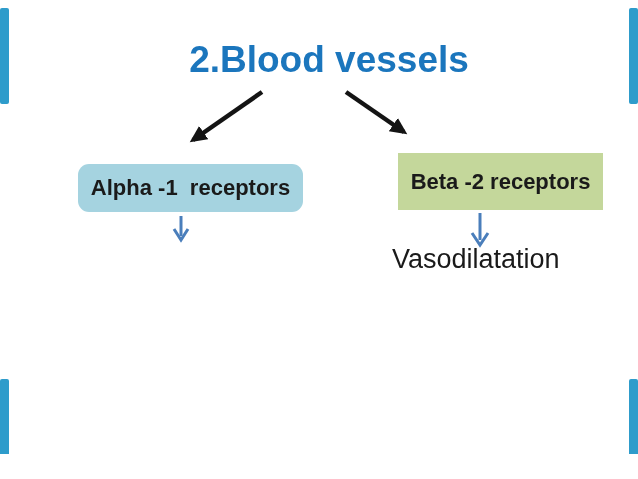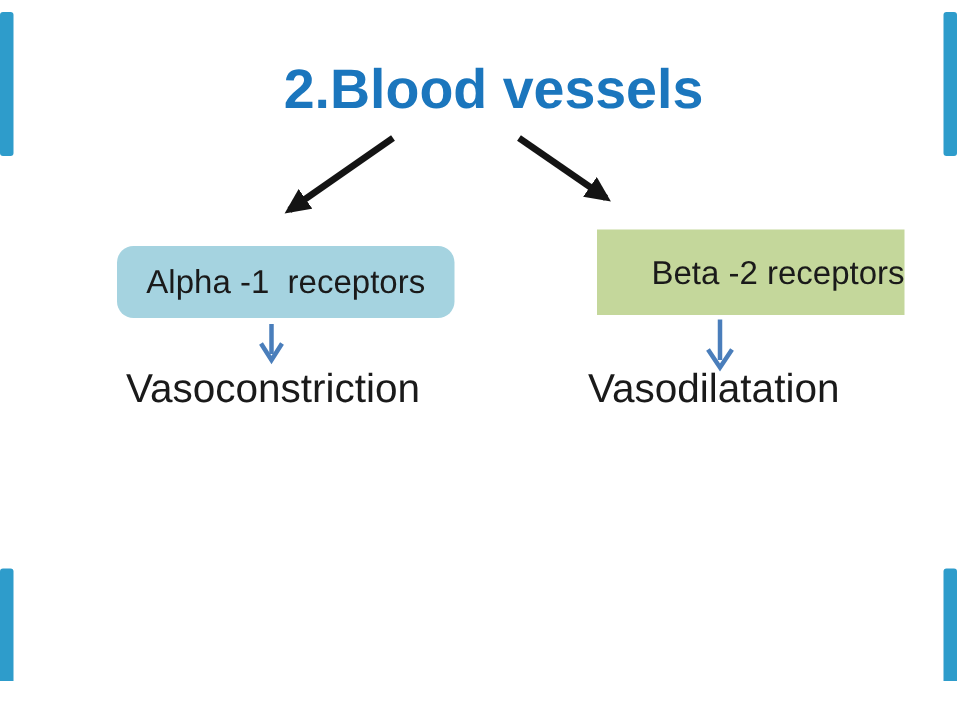--- a/index.html
+++ b/index.html
@@ -62,32 +62,31 @@
   .blue-head  { fill: none; stroke: var(--connector-blue); stroke-width: 3; }
 
   .box {
     position: absolute;
     display: flex;
     align-items: center;
     justify-content: center;
     font-size: 22px;
     color: var(--body-text);
   }
-  .box span { white-space: pre; }
+  .box span { white-space: pre; font-weight: bold; }
   .box.alpha {
     left: 78px; top: 164px;
     width: 225px; height: 48px;
     background: var(--alpha-box-fill);
     border-radius: 11px;
   }
   .box.beta {
     left: 398px; top: 153px;
     width: 205px; height: 57px;
     background: var(--beta-box-fill);
-    justify-content: flex-end;
   }
 
   .effect {
     position: absolute;
     top: 243px;
     font-size: 27px;
     line-height: 32px;
     color: var(--body-text);
   }
   .effect.left  { left: 84px; }
@@ -128,16 +127,15 @@
   </svg>
 
   <div class="box alpha">
     <span>Alpha -1  receptors</span>
   </div>
 
   <div class="box beta">
     <span>Beta -2 receptors</span>
   </div>
 
-  <div class="effect left">Vasoconstriction</div>
   <div class="effect right">Vasodilatation</div>
 
 </div>
 
 </body></html>

